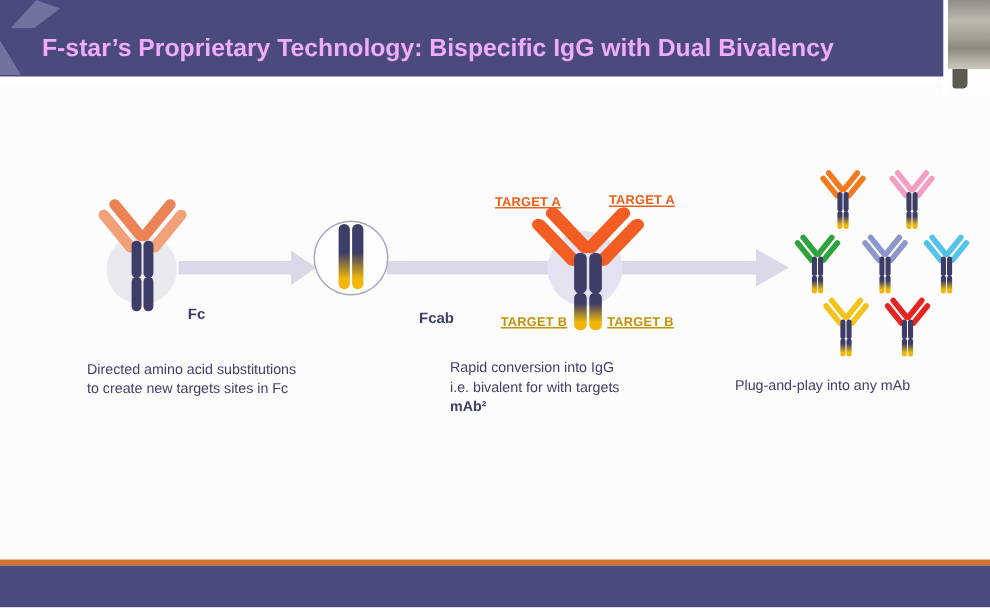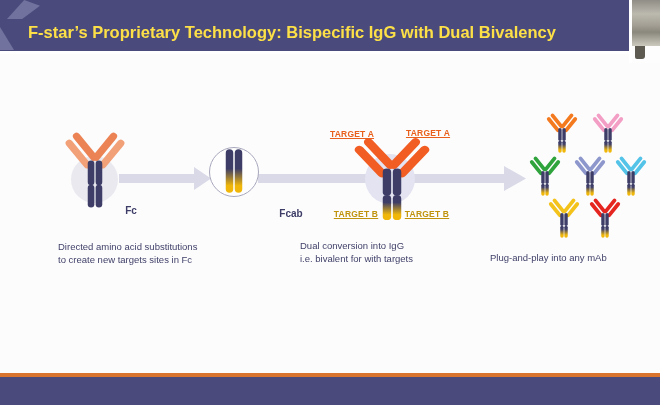--- a/index.html
+++ b/index.html
@@ -5,21 +5,21 @@
   html,body{margin:0;padding:0;background:#e8e8e8;}
   .slide{
     position:relative;width:660px;height:405px;overflow:hidden;
     background:#fcfcfd;font-family:"Liberation Sans",sans-serif;
   }
   
   .titlebar{position:absolute;left:0;top:0;width:660px;height:51px;background:#4a4a7c;border-bottom:3px solid #ffffff;z-index:5;}
   .logo-frag{position:absolute;background:#72729e;z-index:1;}
   .frag1{left:7px;top:0;width:33px;height:19px;clip-path:polygon(0 100%,52% 0,100% 30%,46% 100%);}
   .frag2{left:0;top:27px;width:14px;height:23px;clip-path:polygon(0 0,100% 100%,0 100%);}
-  .slide-title{position:absolute;left:28px;top:22px;margin:0;font-size:16.5px;line-height:20px;font-weight:700;color:#fde047;white-space:nowrap;z-index:2;}
+  .slide-title{position:absolute;left:28px;top:22px;margin:0;font-size:16.5px;line-height:20px;font-weight:700;color:#f0abfc;white-space:nowrap;z-index:2;}
   
   .webcam{position:absolute;right:0;top:0;width:28px;height:63px;background:#ffffff;border-left:3px solid #ffffff;z-index:6;}
   .cam-top{height:46px;background:linear-gradient(#8f8d85,#bcb9af 30%,#a39f94 55%,#8a877d 70%,#ccc9bf);}
   .cam-bottom{height:17px;background:#fdfdfd;position:relative;}
   .cam-dark{position:absolute;left:3px;top:0;width:10px;height:13px;background:#5d5a52;border-radius:0 0 3px 2px;}
   
   .stage{position:absolute;inset:0;z-index:1;}
   .arrow-shaft{position:absolute;z-index:1;}
   .arrow-head{position:absolute;z-index:1;clip-path:polygon(0 0,100% 50%,0 100%);}
   .a1s{left:119px;top:174px;width:76px;height:9px;}
@@ -263,22 +263,23 @@
     <line x1="56" y1="94" x2="56" y2="120" stroke="url(#gm6)" stroke-width="10" stroke-linecap="round"></line>
   </svg>
         </div>
       </div>
 
     <div class="caption cap1">
       <div>Directed amino acid substitutions</div>
       <div>to create new targets sites in Fc</div>
     </div>
     <div class="caption cap2">
-      <div>Dual conversion into IgG</div>
+      <div>Rapid conversion into IgG</div>
       <div>i.e. bivalent for with targets</div>
+      <div class="cap-bold">mAb²</div>
     </div>
     <div class="caption cap3">Plug-and-play into any mAb</div>
 
   </div>
 
   <footer>
     <div class="footer-line" style="background: rgb(217, 116, 47);"></div>
     <div class="footer-bar" style="background: rgb(74, 74, 124);"></div>
     <div class="page-num">3</div>
     <div class="footer-icon"></div>

